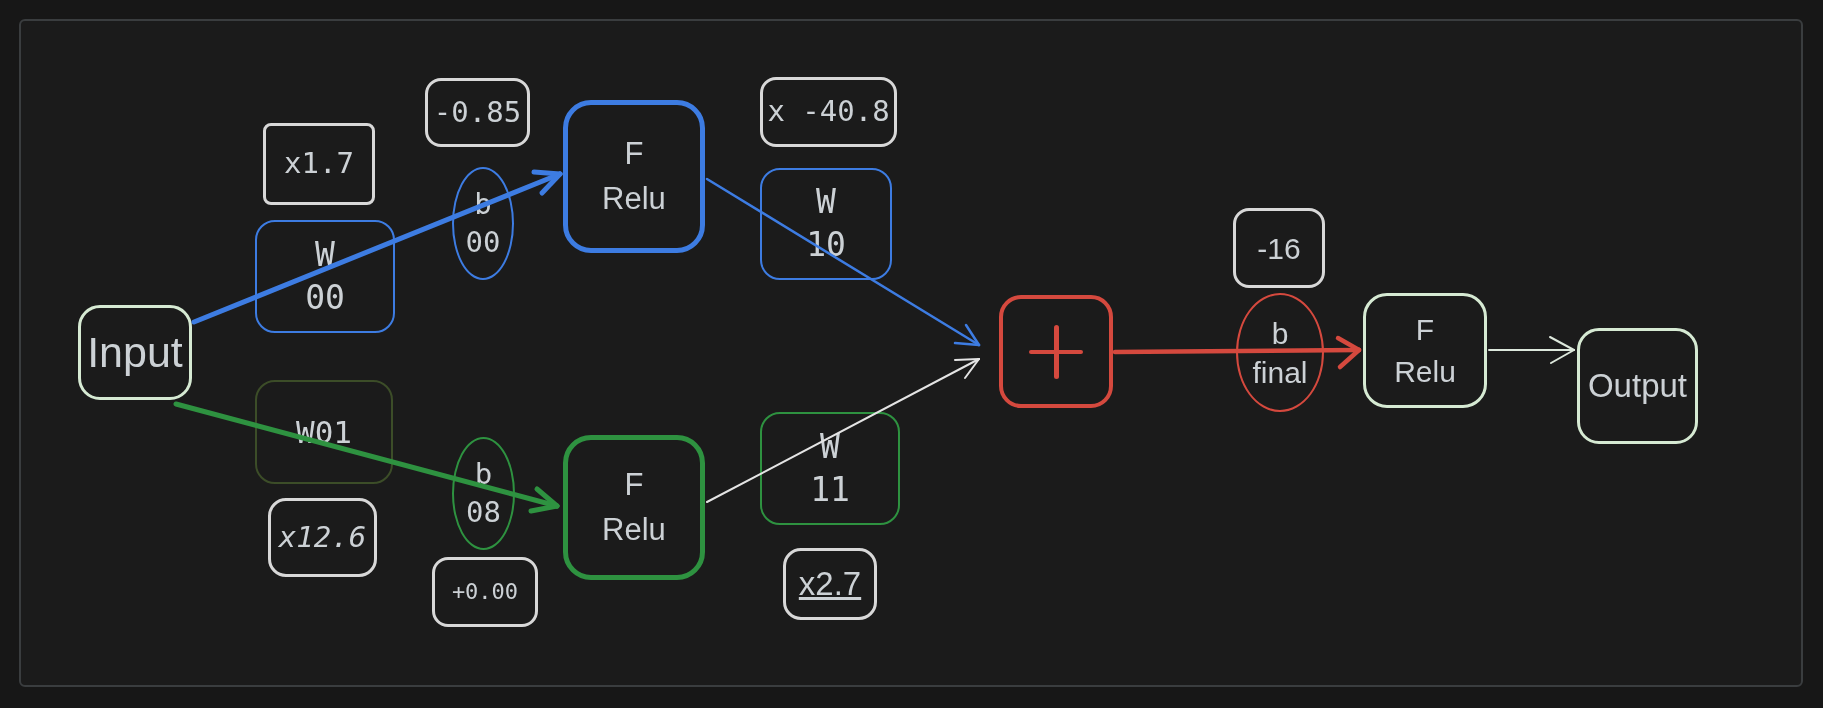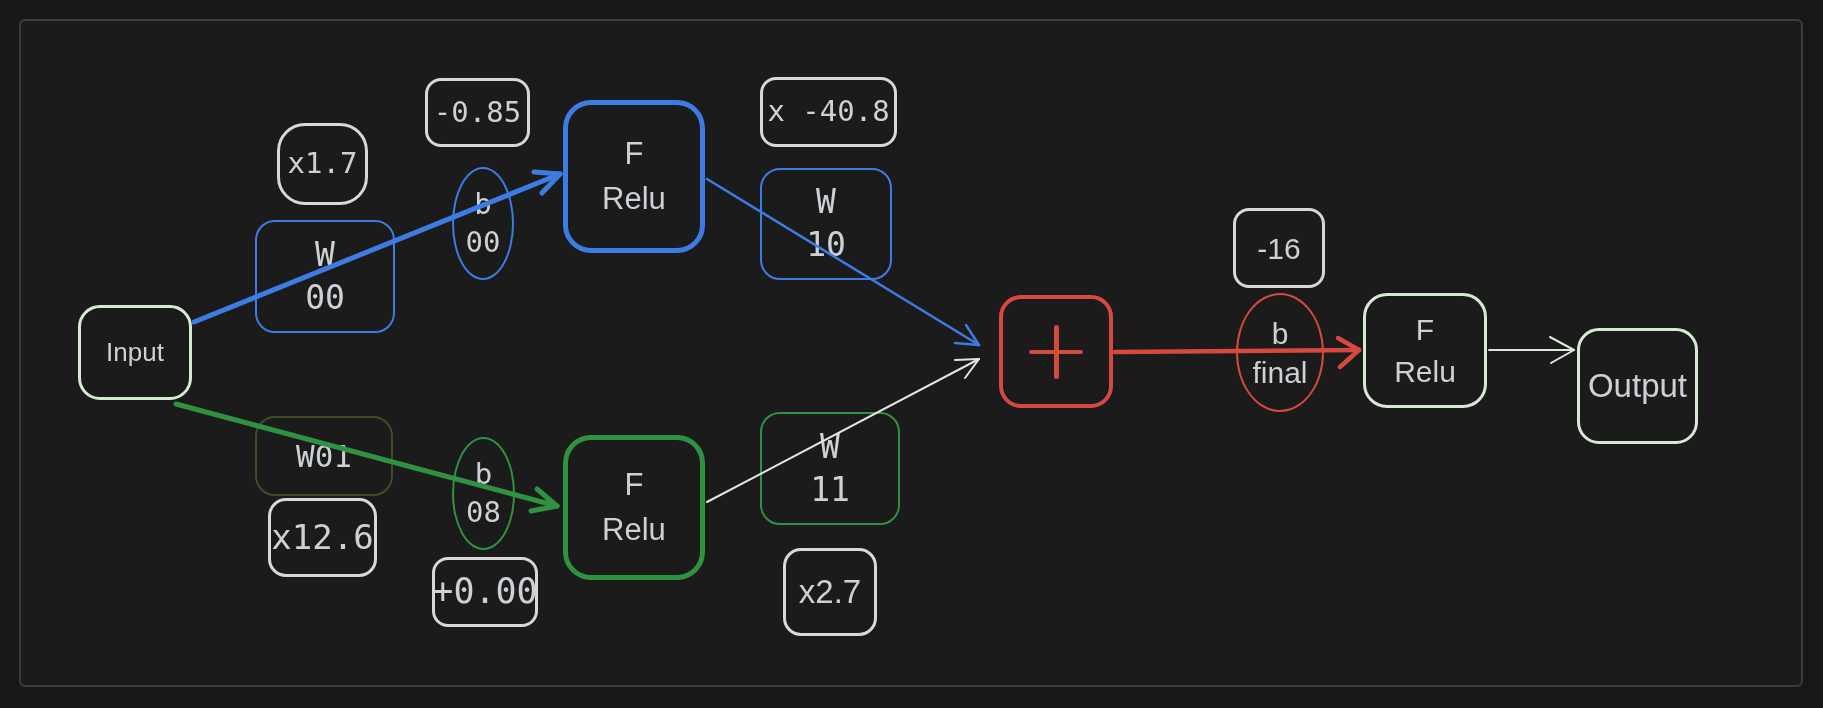--- a/index.html
+++ b/index.html
@@ -32,25 +32,25 @@
   .plus .pv{left:27px;top:2px;width:4.5px;height:54px;}
   .vh{position:absolute;width:1px;height:1px;overflow:hidden;opacity:0;}
   svg.edges{position:absolute;left:0;top:0;z-index:2;pointer-events:none;}
   svg.edges line{stroke-linecap:round;}
 </style>
 </head>
 <body>
 
 <div class="canvas-frame"></div>
 
-<div class="node sans" style="left:78px;top:305px;width:114px;height:95px;border:3.5px solid var(--light_green);border-radius:22px;font-size:26px;">
+<div class="node sans" style="left:78px;top:305px;width:114px;height:95px;border:3.5px solid var(--light_green);border-radius:22px;font-size:43px;">
   <span>Input</span>
 </div>
 
-<div class="node code" style="left:277px;top:123px;width:91px;height:82px;border:3px solid var(--white_box);border-radius:28px;font-size:29px;">
+<div class="node code" style="left:263px;top:123px;width:112px;height:82px;border:3px solid var(--white_box);border-radius:8px;font-size:29px;">
   <span>x1.7</span>
 </div>
 
 <div class="node code" style="left:255px;top:220px;width:140px;height:113px;border:2.5px solid var(--blue);border-radius:20px;font-size:33px;">
   <span>W</span>
   <span>00</span>
 </div>
 
 <div class="node code" style="left:425px;top:78px;width:105px;height:69px;border:3px solid var(--white_box);border-radius:16px;font-size:29px;">
   <span>-0.85</span>
@@ -68,48 +68,48 @@
 
 <div class="node code" style="left:760px;top:77px;width:137px;height:70px;border:3px solid var(--white_box);border-radius:16px;font-size:29px;text-align:center;">
   <span>x -40.8</span>
 </div>
 
 <div class="node code" style="left:760px;top:168px;width:132px;height:112px;border:2.5px solid var(--blue);border-radius:20px;font-size:33px;">
   <span>W</span>
   <span>10</span>
 </div>
 
-<div class="node code" style="left:255px;top:380px;width:138px;height:80px;border:2.5px solid var(--dark_green);border-radius:20px;font-size:31px;margin-top:36px;">
+<div class="node code" style="left:255px;top:380px;width:138px;height:104px;border:2.5px solid var(--dark_green);border-radius:20px;font-size:31px;">
   <span>W01</span>
 </div>
 
-<div class="node code" style="left:268px;top:498px;width:109px;height:79px;border:3px solid var(--white_box);border-radius:18px;font-size:34px;">
+<div class="node code" style="left:268px;top:498px;width:109px;height:79px;border:3px solid var(--white_box);border-radius:18px;font-size:29px;font-style:italic;">
   <span>x12.6</span>
 </div>
 
 <div class="node code ellipse" style="left:452px;top:437px;width:63px;height:113px;border:2px solid var(--green);font-size:29px;">
   <span>b</span>
   <span>08</span>
 </div>
 
-<div class="node code" style="left:432px;top:557px;width:106px;height:70px;border:3px solid var(--white_box);border-radius:16px;font-size:35px;">
+<div class="node code" style="left:432px;top:557px;width:106px;height:70px;border:3px solid var(--white_box);border-radius:16px;font-size:22px;">
   <span>+0.00</span>
 </div>
 
 <div class="node sans" style="left:563px;top:435px;width:142px;height:145px;border:5px solid var(--green);border-radius:28px;font-size:31px;line-height:1.45;">
   <span>F</span>
   <span>Relu</span>
 </div>
 
 <div class="node code" style="left:760px;top:412px;width:140px;height:113px;border:2.5px solid var(--green);border-radius:20px;font-size:33px;">
   <span>W</span>
   <span>11</span>
 </div>
 
-<div class="node sans" style="left:783px;top:548px;width:94px;height:88px;border:3px solid var(--white_box);border-radius:18px;font-size:33px;">
+<div class="node sans" style="left:783px;top:548px;width:94px;height:72px;border:3px solid var(--white_box);border-radius:18px;font-size:33px;text-decoration:underline;">
   <span>x2.7</span>
 </div>
 
 <div class="node" style="left:999px;top:295px;width:114px;height:113px;border:4.5px solid var(--red);border-radius:22px;">
   <span class="vh">+</span>
   <div class="plus">
       <div class="ph"></div>
       <div class="pv"></div>
     </div>
 </div>

